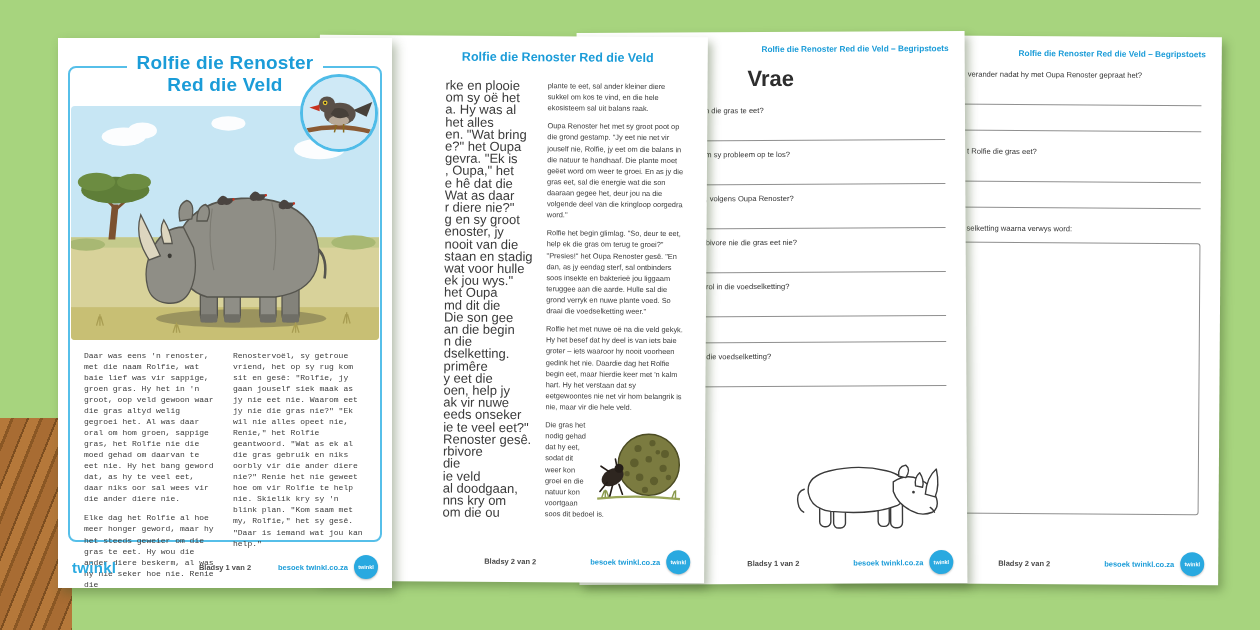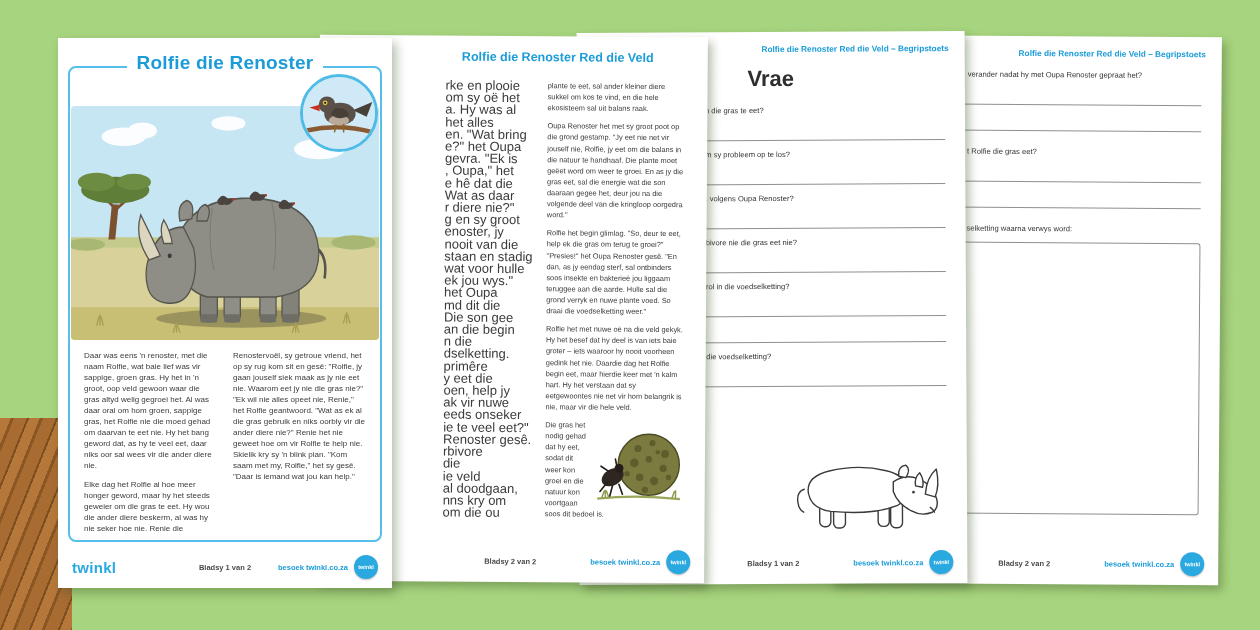--- a/index.html
+++ b/index.html
@@ -27,21 +27,21 @@
     padding:0 10px; text-align:center; font-size:19px; line-height:1.18; font-weight:700;
     color:#1b9cd8; letter-spacing:.2px; }
   .p1-bird-circle{ position:absolute; top:36px; right:14px; width:78px; height:78px; z-index:4;
     border-radius:50%; border:3px solid #4fbce8; overflow:hidden; background:#cfe9f6; }
   .p1-bird-circle svg{ width:100%; height:100%; display:block; }
   .p1-illustration{ position:absolute; top:68px; left:13px; right:13px; height:234px; z-index:2; overflow:hidden; border-radius:4px; }
   .p1-illustration svg{ width:100%; height:100%; display:block; }
   .p1-columns{ position:absolute; top:312px; left:26px; right:26px; bottom:46px; z-index:2;
     display:flex; gap:16px; font-size:8px; line-height:1.38; color:#3b3b3b; }
   .p1-columns .col{ flex:1; }
-  .p1-columns p{ margin-bottom:8px; }
+  .p1-columns p{ margin-bottom:8px;font-family:Liberation Mono, monospace; }
 
   
   .footer{ position:absolute; bottom:8px; left:14px; right:14px; height:26px;
     display:flex; align-items:center; z-index:5; }
   .logo{ font-size:15px; font-weight:700; color:#29a9e0; letter-spacing:.3px; z-index:2; }
   .pagelabel{ position:absolute; left:0; right:0; text-align:center;
     font-size:7.5px; font-weight:700; color:#4a4a4a; }
   .site{ margin-left:auto; font-size:7.5px; font-weight:700; color:#1b9cd8; z-index:2; }
   .badge{ width:24px; height:24px; border-radius:50%; background:#29a9e0; margin-left:6px;
     display:flex; align-items:center; justify-content:center; box-shadow:0 1px 2px rgba(0,0,0,.25); z-index:2;}
@@ -75,20 +75,21 @@
 <body>
 
 <div class="canvas">
 
   <div class="wood-corner"></div>
 
   <div class="page page1">
     <div class="p1-frame"></div>
     <div class="p1-title">
       <div>Rolfie die Renoster</div>
+      <div>Red die Veld</div>
     </div>
 
     <div class="p1-bird-circle">
       <svg viewBox="0 0 78 78">
         <rect width="78" height="78" fill="#cfe9f6"></rect>
         <path d="M4 58 Q40 50 76 60" stroke="#8a5a33" stroke-width="5" fill="none"></path>
         <path d="M54 36 L75 27 L69 43 Z" fill="#474039"></path>
         <ellipse cx="40" cy="40" rx="17" ry="12" fill="#5a5048"></ellipse>
         <ellipse cx="39" cy="47" rx="11" ry="5.5" fill="#b8a998"></ellipse>
         <path d="M34 34 q14 -2 16 8 q-12 6 -20 -2 Z" fill="#474039"></path>

